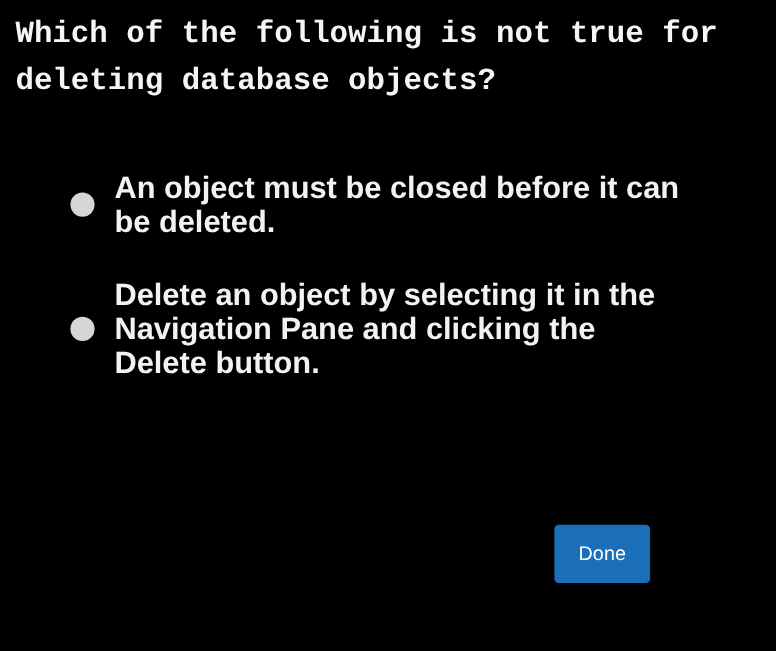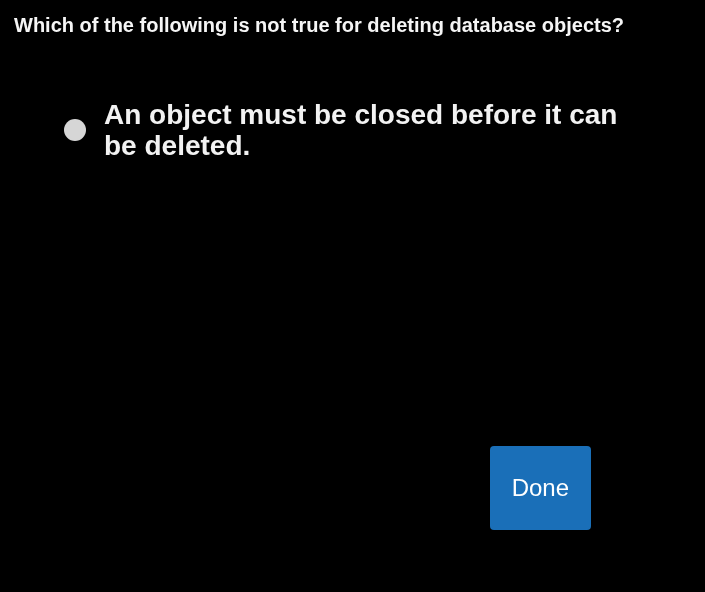--- a/index.html
+++ b/index.html
@@ -11,25 +11,26 @@
       width: 705px;
       height: 592px;
       background: #000000;
       font-family: 'Segoe UI', Arial, sans-serif;
       color: #ffffff;
       padding: 10px 14px;
       position: relative;
       overflow: hidden;
     }
     .question-text {
-      font-size: 20px;
+      font-size: 28px;
       font-weight: 600;
       line-height: 1.55;
       margin-bottom: 58px;
       color: #f5f5f5;
+      font-family: Liberation Mono, monospace;
     }
     .options-container {
       padding-left: 50px;
       display: flex;
       flex-direction: column;
       gap: 34px;
     }
     .option-item {
       display: flex;
       align-items: center;
@@ -51,33 +52,37 @@
       line-height: 1.12;
       color: #f2f2f2;
     }
     .done-button {
       position: absolute;
       right: 114px;
       bottom: 62px;
       background: #1a6fb8;
       color: #ffffff;
       border: none;
-      padding: 28px 22px;
-      font-size: 24px;
+      padding: 16px 22px;
+      font-size: 18px;
       font-weight: 400;
       border-radius: 4px;
       cursor: pointer;
       font-family: inherit;
     }
   </style>
 </head>
 <body>
 
 <div class="question-text">Which of the following is not true for deleting database objects?</div>
 
 <div class="options-container">
   <div class="option-item">
     <button class="radio-btn"></button>
     <span class="option-text">An object must be closed before it can be deleted.</span>
   </div>
+  <div class="option-item">
+    <button class="radio-btn"></button>
+    <span class="option-text">Delete an object by selecting it in the Navigation Pane and clicking the Delete button.</span>
+  </div>
 </div>
 
 <button class="done-button">Done</button>
 
 </body></html>

